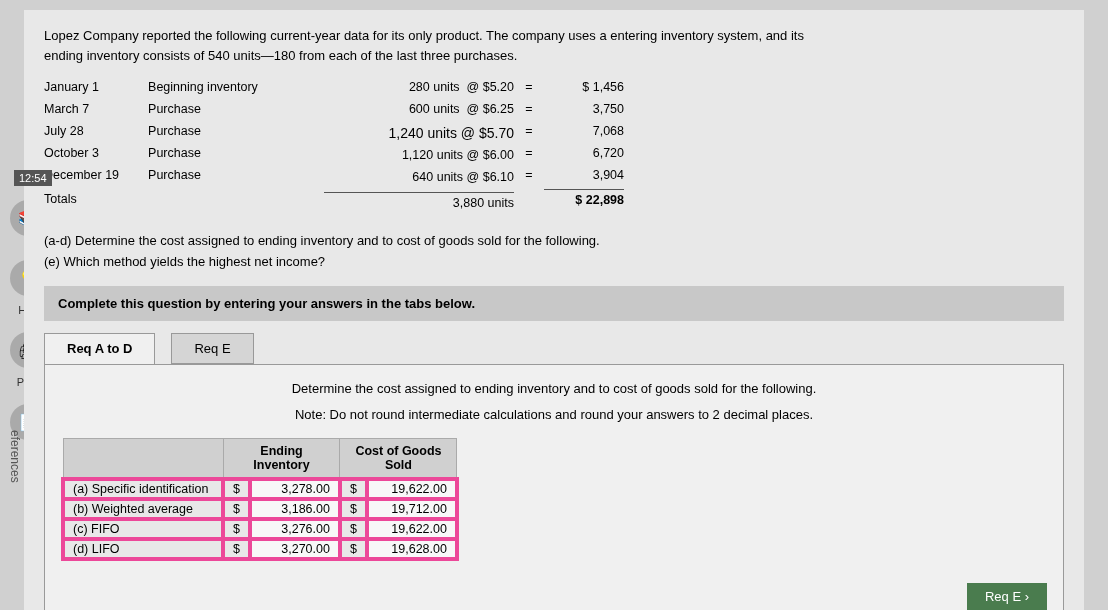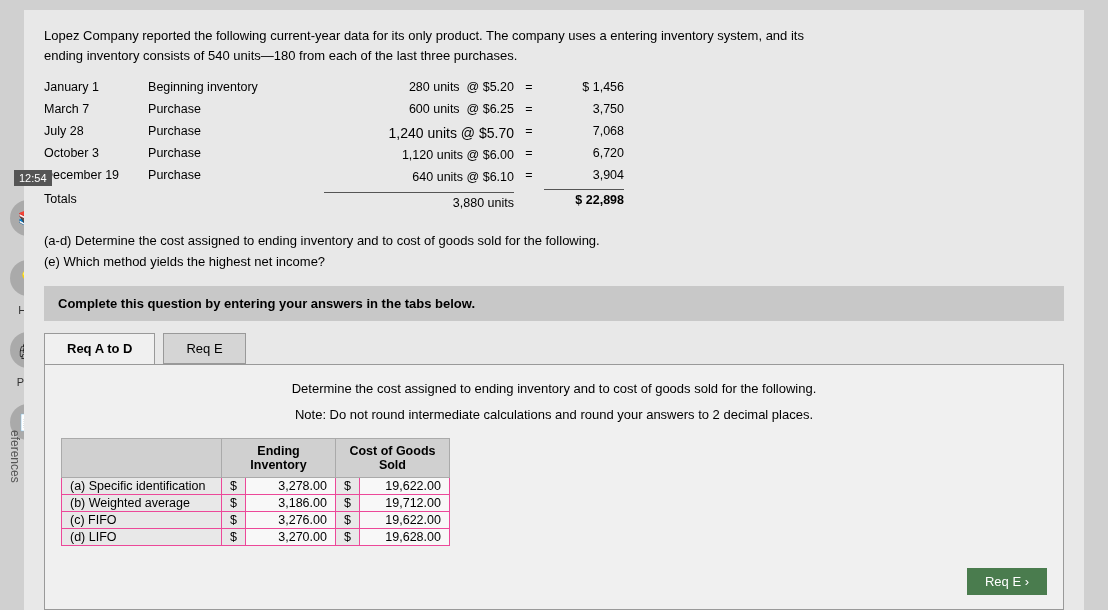--- a/index.html
+++ b/index.html
@@ -34,21 +34,21 @@
     }
     .complete-box {
       background: #c8c8c8;
       padding: 10px 14px;
       margin-bottom: 12px;
       font-weight: bold;
       font-size: 13px;
     }
     .tabs-row {
       display: flex;
-      gap: 8px;
+      gap: 16px;
       margin-bottom: 0;
     }
     .tab {
       padding: 7px 22px;
       border: 1px solid #999;
       background: #d5d5d5;
       cursor: pointer;
       font-size: 13px;
     }
     .tab.active {
@@ -72,21 +72,21 @@
       width: auto;
     }
     .answer-table th {
       background: #d0d0d0;
       border: 1px solid #aaa;
       padding: 5px 12px;
       text-align: center;
       font-size: 12.5px;
     }
     .answer-table td {
-      border: 1px solid #ec4899;
+      border: 4px solid #ec4899;
       padding: 1px 8px;
       font-size: 12.5px;
       background: #f8f8f8;
     }
     .answer-table td.label-cell {
       background: #e8e8e8;
       font-size: 12.5px;
       min-width: 160px;
     }
     .answer-table td.dollar-cell {

